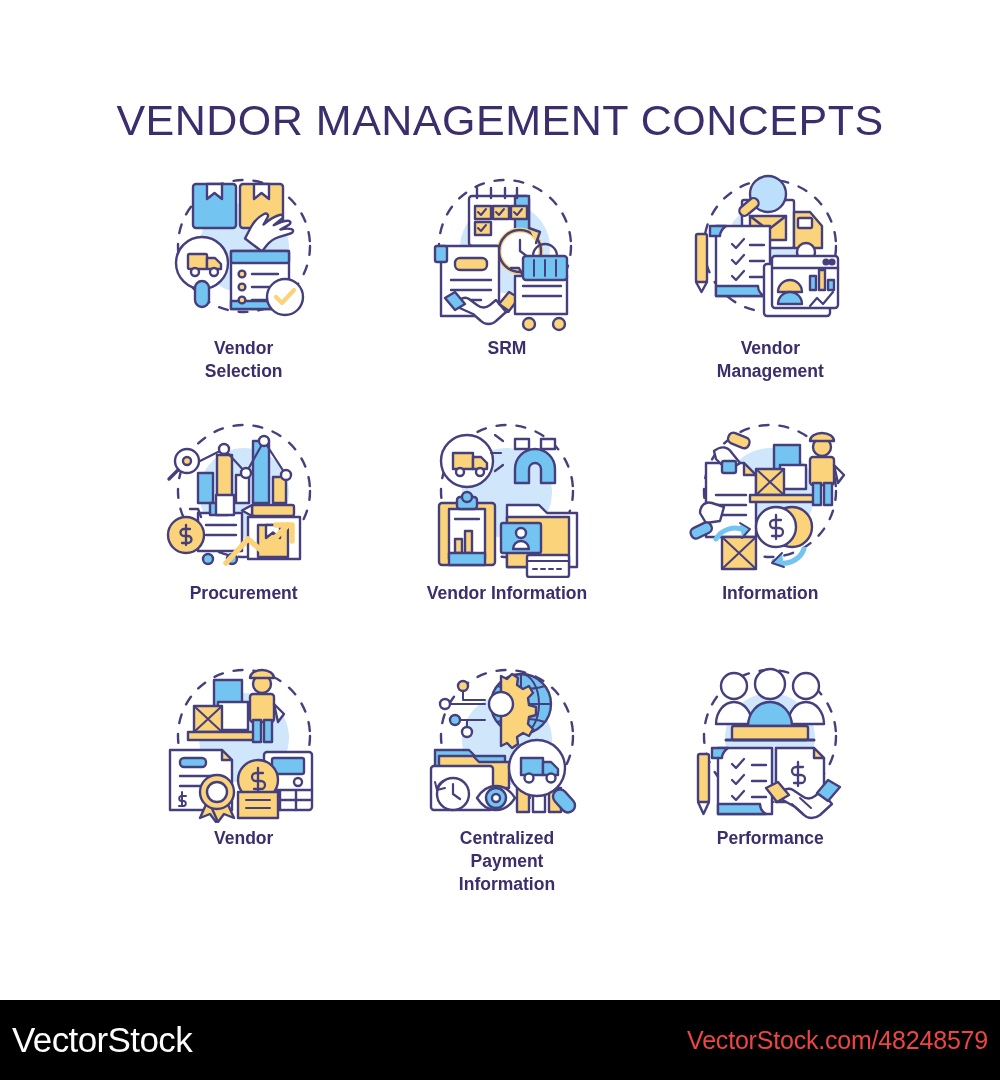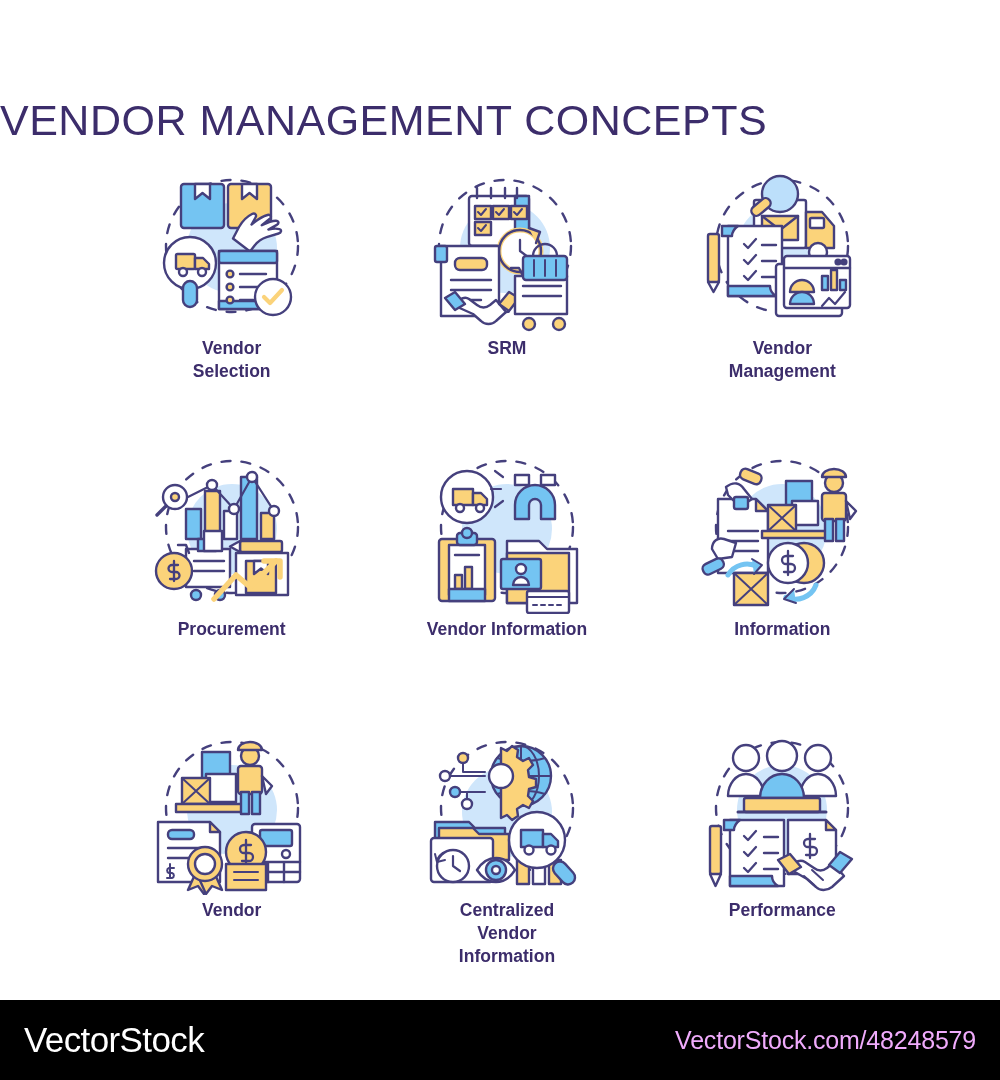--- a/index.html
+++ b/index.html
@@ -18,37 +18,37 @@
     position: relative;
     width: 1000px;
     height: 1080px;
     background: #ffffff;
   }
   .page-title {
     position: absolute;
     top: 96px;
     left: 0;
     width: 1000px;
+    text-align: center;
     font-size: 43px;
     font-weight: 400;
     letter-spacing: 0.5px;
     color: #3c2d6b;
     font-family: "Liberation Sans", sans-serif;
   }
   .grid {
     position: absolute;
     top: 168px;
     left: 112px;
     width: 790px;
     display: grid;
     grid-template-columns: repeat(3, 1fr);
     grid-template-rows: repeat(3, 245px);
     column-gap: 0px;
     row-gap: 0px;
-    gap: 36px;
   }
   .concept {
     display: flex;
     flex-direction: column;
     align-items: center;
     justify-content: flex-start;
   }
   .icon-wrap {
     width: 180px;
     height: 165px;
@@ -75,31 +75,31 @@
     position: absolute;
     left: 0;
     bottom: 0;
     width: 1000px;
     height: 80px;
     background: #000000;
     display: flex;
     align-items: center;
     justify-content: space-between;
     box-sizing: border-box;
-    padding: 0 24px;
+    padding: 0 12px;
   }
   .footer-logo {
     color: #ffffff;
     font-size: 35px;
     font-weight: 400;
     letter-spacing: -0.6px;
     font-family: "Liberation Sans", sans-serif;
   }
   .footer-url {
-    color: #f0abfc;
+    color: #ef4444;
     font-size: 25px;
     font-weight: 400;
     letter-spacing: -0.2px;
     font-family: "Liberation Sans", sans-serif;
   }
 </style>
 </head>
 <body>
 
 <div id="stage">
@@ -464,21 +464,21 @@
             <circle cx="120" cy="110" r="28" fill="#ffffff"></circle>
             <rect x="104" y="100" width="22" height="17" fill="#74c4f2"></rect>
             <path d="M126 104 h8 l7 7 v6 h-15 z" fill="#74c4f2"></path>
             <circle cx="112" cy="120" r="4.5" fill="#ffffff"></circle>
             <circle cx="134" cy="120" r="4.5" fill="#ffffff"></circle>
             <rect x="140" y="130" width="14" height="26" rx="7" transform="rotate(-42 147 143)" fill="#74c4f2"></rect>
           </g>
         </svg>
       </div>
       <div class="concept-label">Centralized
-Vendor
+Payment
 Information</div>
     </div>
 
     <div class="concept">
       <div class="icon-wrap">
         <svg viewBox="0 0 180 165" xmlns="http://www.w3.org/2000/svg">
           <g fill="none" stroke="#45407d" stroke-width="2.4" stroke-linecap="round" stroke-linejoin="round">
             <circle cx="90" cy="80" r="45" fill="#cfe6fb" stroke="none"></circle>
             <circle cx="90" cy="78" r="66" stroke-dasharray="9 11" fill="none"></circle>
 

